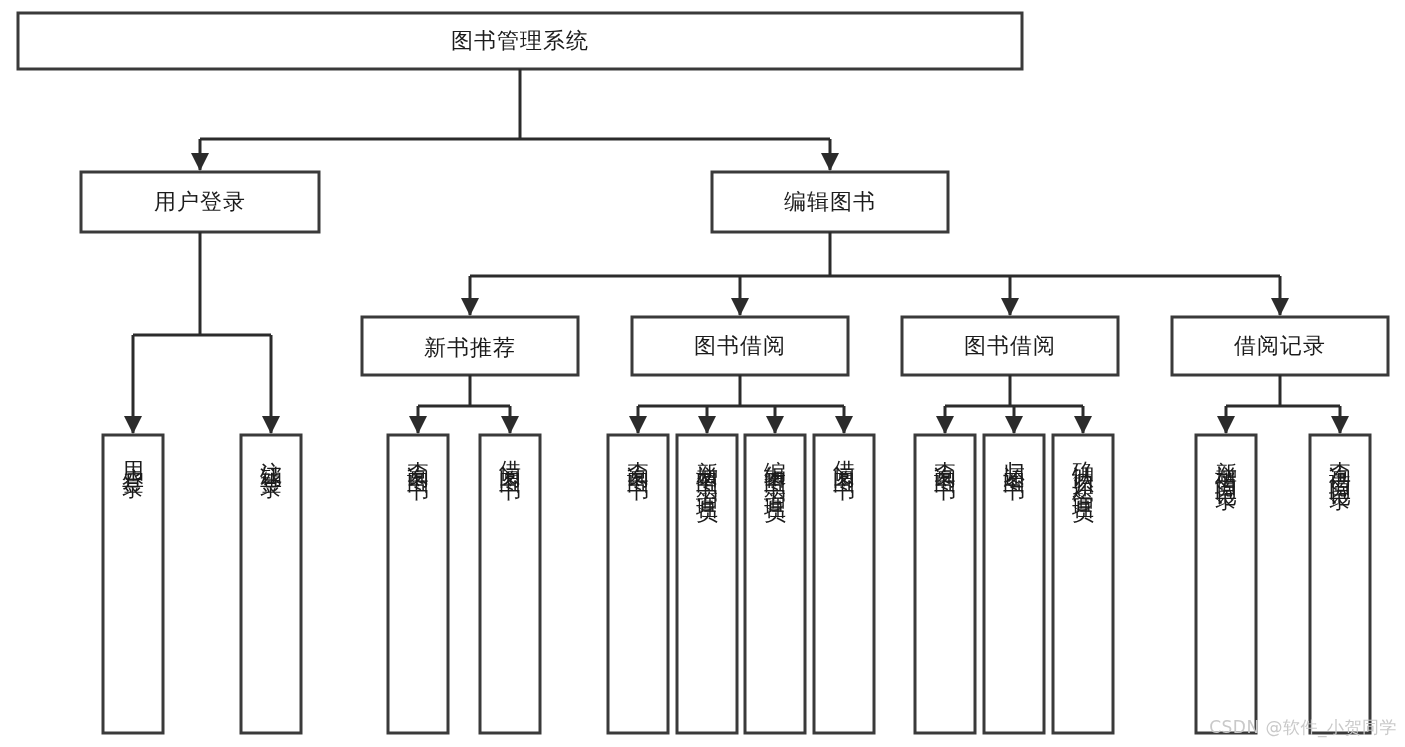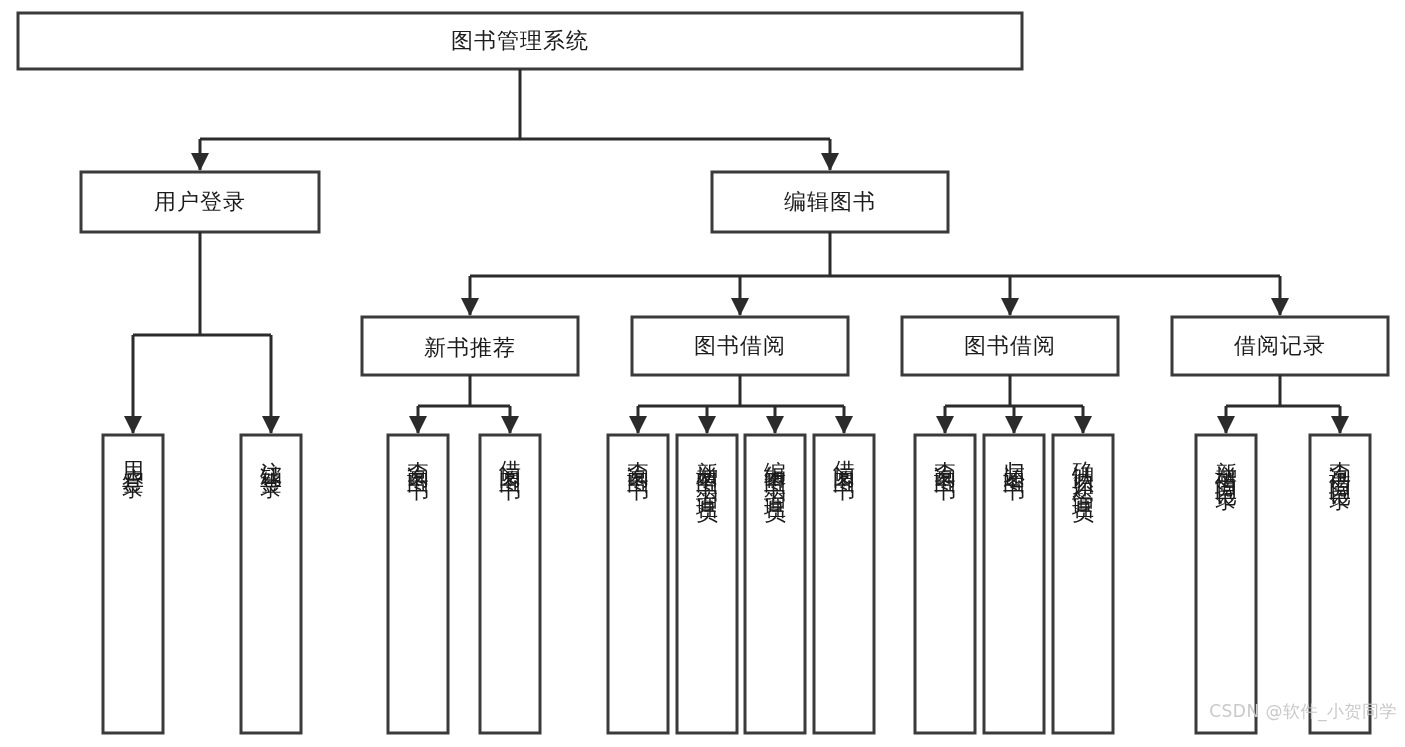--- a/index.html
+++ b/index.html
@@ -36,21 +36,21 @@
     stroke-width: 3;
     fill: none;
   }
   .arrow-head {
     fill: #2b2b2b;
     stroke: none;
   }
   .watermark {
     position: absolute;
     right: 8px;
-    bottom: 24px;
+    bottom: 8px;
     font-family: "DejaVu Sans", "Liberation Sans", sans-serif;
     font-size: 17px;
     color: #c9c9c9;
     white-space: nowrap;
     letter-spacing: 0.5px;
     pointer-events: none;
   }
   .vtext-wrap {
     position: absolute;
     display: flex;

